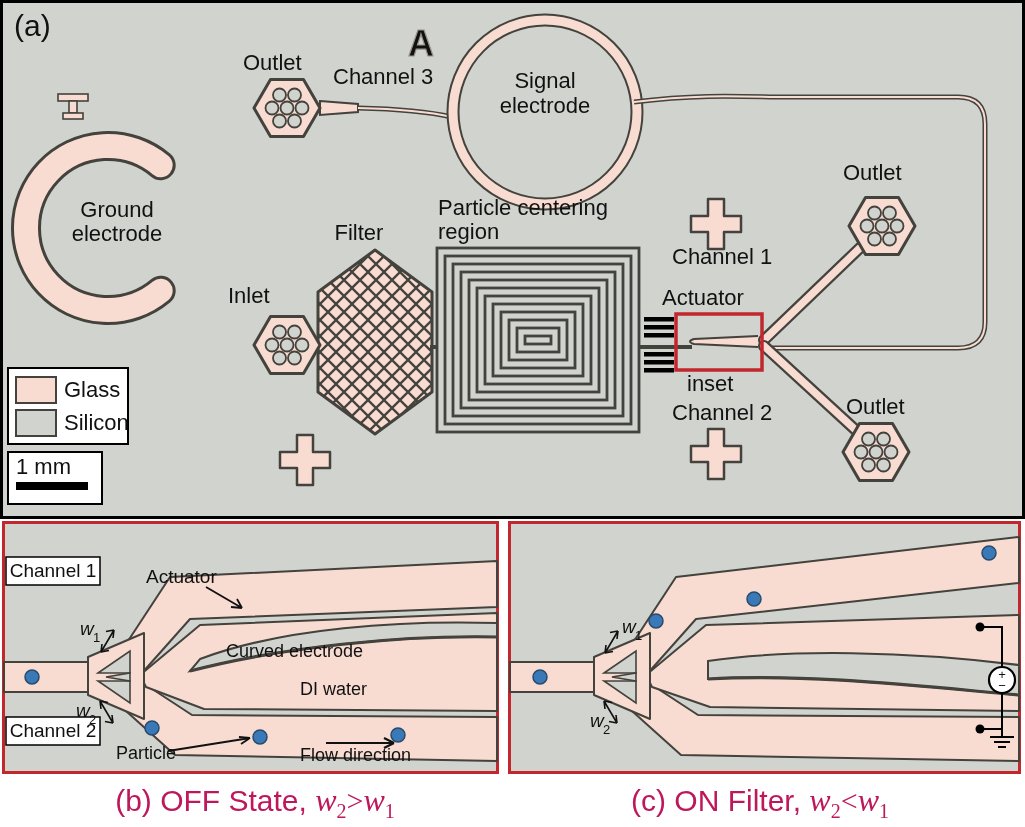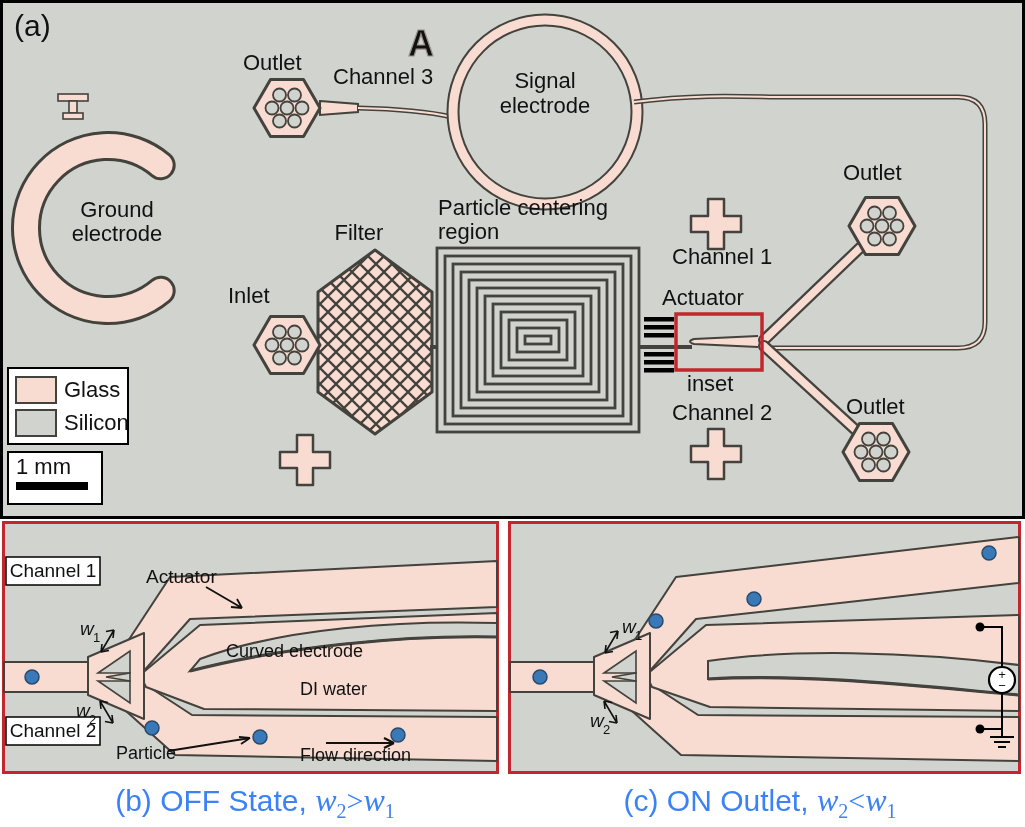--- a/index.html
+++ b/index.html
@@ -2,21 +2,21 @@
 <html><head>
 <meta charset="utf-8">
 <style>
   * { margin:0; padding:0; box-sizing:border-box; }
   body { background:#ffffff; font-family:"Liberation Sans", sans-serif; }
   .fig { position:relative; width:1025px; height:827px; background:#fff; overflow:hidden; }
   .fig svg { position:absolute; display:block; }
   #panelA { left:0; top:0; }
   #panelB { left:2px; top:521px; }
   #panelC { left:508px; top:521px; }
-  .cap { position:absolute; top:782px; font-size:30px; color:#3b82f6; text-align:center; white-space:nowrap; }
+  .cap { position:absolute; top:782px; font-size:30px; color:#be185d; text-align:center; white-space:nowrap; }
   #capB { left:20px; width:470px; }
   #capC { left:520px; width:480px; }
   .mi  { font-family:"Liberation Serif", serif; font-style:italic; font-size:32px; }
   .msub{ font-family:"Liberation Serif", serif; font-size:20px; vertical-align:-7px; }
   .mop { font-family:"Liberation Serif", serif; font-size:30px; }
   svg text { font-family:"Liberation Sans", sans-serif; fill:#111; }
   .lbl  { font-size:22px; }
   .lblB { font-size:19px; }
   .glass { fill:#f8dcd2; stroke:#44423c; }
 </style>
@@ -254,15 +254,15 @@
       <path d="M494,208 V216 M482,216 H506 M486,221 H502 M490,226 H498"></path>
       <circle cx="472" cy="106" r="4.5" fill="#000" stroke="none"></circle>
       <circle cx="472" cy="208" r="4.5" fill="#000" stroke="none"></circle>
     </g>
     <text x="494" y="158" font-size="13" text-anchor="middle">+</text>
     <text x="494" y="169" font-size="13" text-anchor="middle">−</text>
   </svg>
 
   <div class="cap" id="capB"><span>(b) OFF State, </span><span class="mi">w</span><span class="msub">2</span><span class="mop">&gt;</span><span class="mi">w</span><span class="msub">1</span></div>
 
-  <div class="cap" id="capC"><span>(c) ON Outlet, </span><span class="mi">w</span><span class="msub">2</span><span class="mop">&lt;</span><span class="mi">w</span><span class="msub">1</span></div>
+  <div class="cap" id="capC"><span>(c) ON Filter, </span><span class="mi">w</span><span class="msub">2</span><span class="mop">&lt;</span><span class="mi">w</span><span class="msub">1</span></div>
 
 </div>
 
 </body></html>

